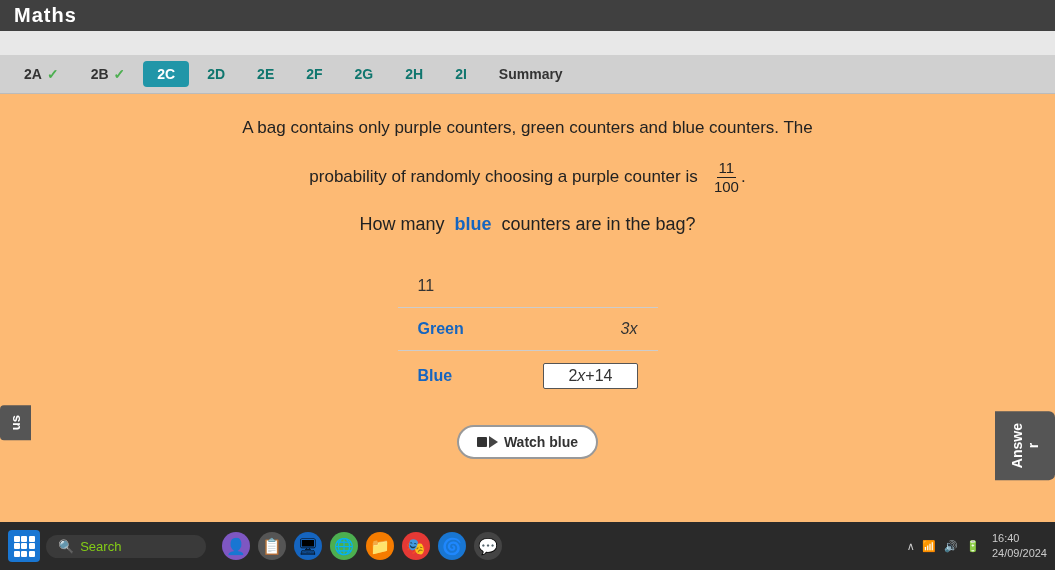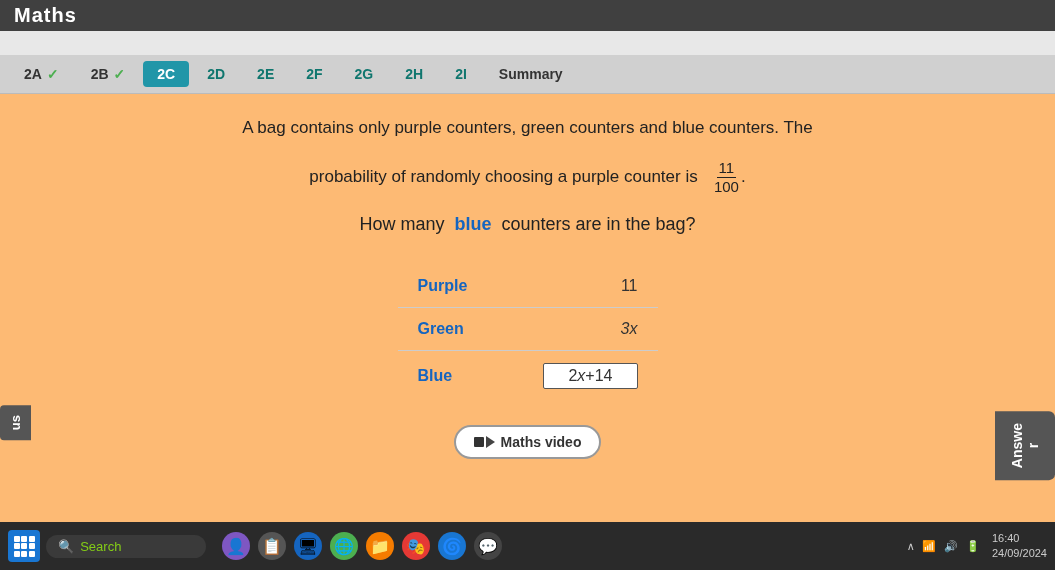--- a/index.html
+++ b/index.html
@@ -349,21 +349,20 @@
     <span>How many</span>
     &nbsp;<span class="blue-word">blue</span>&nbsp;
     <span>counters are in the bag?</span>
   </p>
 
   <div class="table-container">
     <div class="counter-table">
       <div class="table-body">
 
         <div class="table-row">
-          <span class="row-label">Purple</span>
           <span class="row-value">11</span>
         </div>
 
         <div class="table-row">
           <span class="row-label">Green</span>
           <span class="row-value italic-text">3<em>x</em></span>
         </div>
 
         <div class="table-row">
           <span class="row-label">Blue</span>
@@ -372,21 +371,21 @@
       </div>
     </div>
   </div>
 
   <div style="display:flex;justify-content:center;">
     <button class="watch-video-btn">
       <span style="display:inline-flex;align-items:center;gap:2px;">
         <span style="width:10px;height:10px;background:#333;display:inline-block;border-radius:1px;"></span>
         <span style="width:0;height:0;border-top:6px solid transparent;border-bottom:6px solid transparent;border-left:9px solid #444;display:inline-block;"></span>
       </span>
-      <span>Maths video</span>
+      <span>Watch blue</span>
     </button>
   </div>
 </div>
 
 <button class="answer-btn">
   <span>Answe<br>r</span>
 </button>
 
 <div class="left-label">
   <span>us</span>

